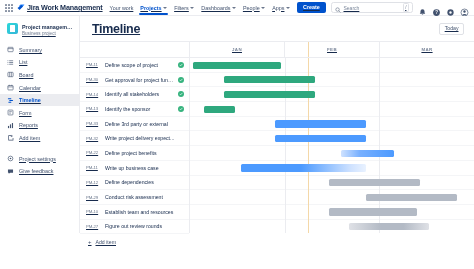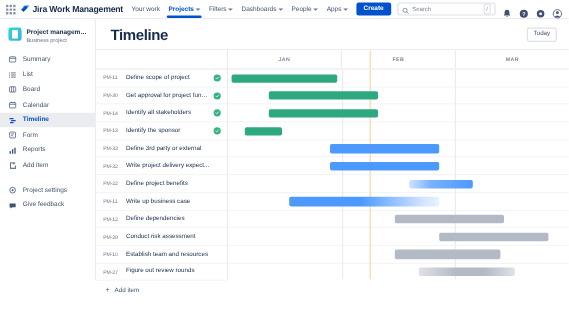--- a/index.html
+++ b/index.html
@@ -3,21 +3,21 @@
 <meta charset="utf-8">
 <style>
   * { box-sizing: border-box; margin: 0; padding: 0; }
   html, body {
     width: 474px; height: 269px;
     font-family: "Liberation Sans", sans-serif;
     background: #ffffff;
     overflow: hidden;
     color: #172b4d;
   }
-  #app { width: 474px; height: 233px; position: relative; display: flex; flex-direction: column; }
+  #app { width: 474px; height: 233px; position: relative; display: flex; flex-direction: column; text-decoration: underline; }
 
   
   .topnav {
     height: 16px; flex: 0 0 16px;
     background: #ffffff;
     border-bottom: 1px solid #ebecf0;
     display: flex; align-items: center;
     padding: 0 5px;
     position: relative;
   }

